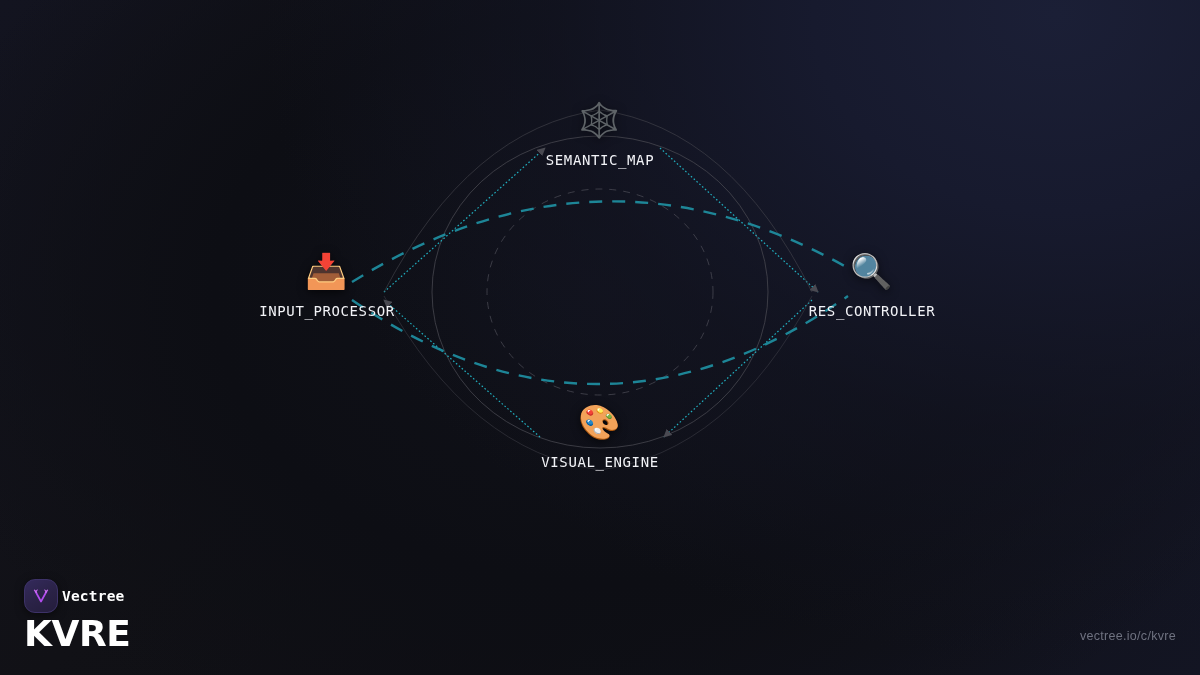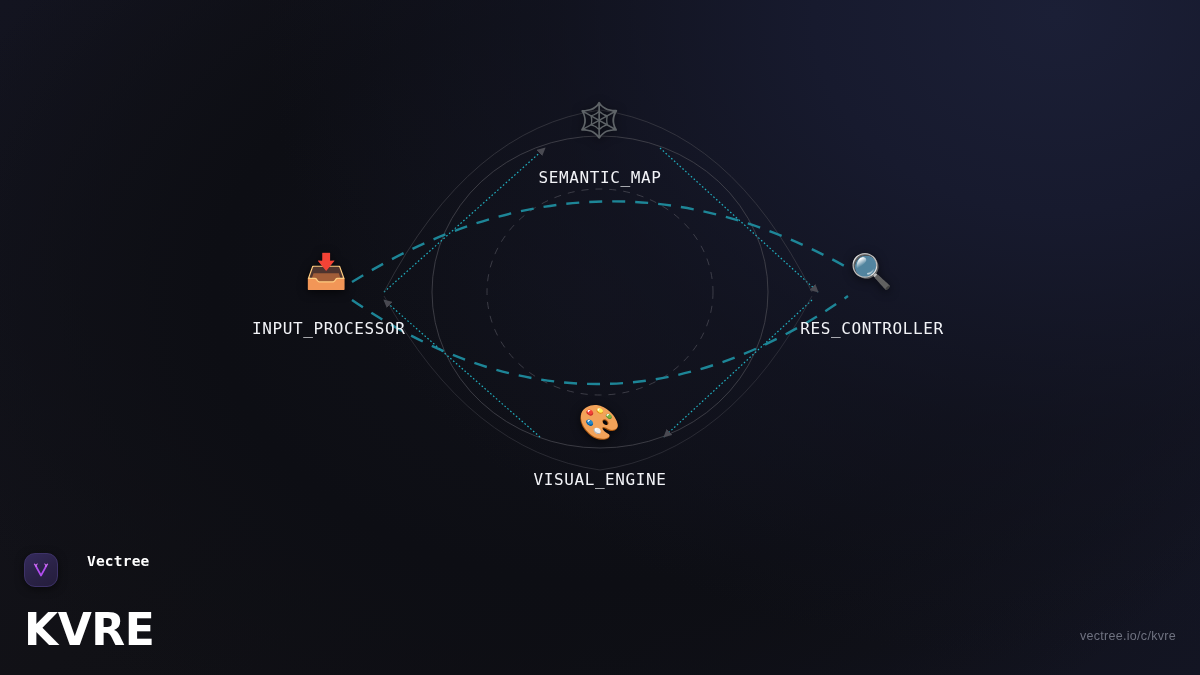--- a/index.html
+++ b/index.html
@@ -46,61 +46,62 @@
   }
   .node-icon {
     font-size: 34px;
     line-height: 40px;
     height: 44px;
     display: block;
     filter: drop-shadow(0 2px 5px rgba(0,0,0,0.65));
   }
   .node-label {
     display: block;
-    margin-top: 24px;
+    margin-top: 8px;
     font-family: "DejaVu Sans Mono", "Liberation Mono", monospace;
-    font-size: 16px;
+    font-size: 14px;
     letter-spacing: 0.6px;
     color: #f2f3f7;
     white-space: nowrap;
   }
 
   
   #brand {
     position: absolute;
     left: 24px;
     bottom: 22px;
     z-index: 5;
   }
   #brand-row {
     display: flex;
-    gap: 29px;
+    align-items: center;
+    gap: 4px;
   }
   #brand-mark {
     width: 34px;
     height: 34px;
     border-radius: 11px;
     background: linear-gradient(150deg, #342a5c 0%, #2a2246 55%, #241d3c 100%);
     border: 1px solid #3d3268;
     display: flex;
     align-items: center;
     justify-content: center;
     box-shadow: 0 2px 8px rgba(0,0,0,0.5);
   }
   #brand-name {
     font-family: "DejaVu Sans Mono", "Liberation Mono", monospace;
     font-size: 14.5px;
     font-weight: bold;
     color: #ffffff;
     letter-spacing: 0.2px;
   }
   #brand-title {
-    margin-top: 20px;
+    margin-top: 2px;
     font-family: "DejaVu Sans", "Liberation Sans", sans-serif;
-    font-size: 44px;
+    font-size: 36px;
     font-weight: bold;
     color: #ffffff;
     letter-spacing: -0.4px;
     line-height: 1.05;
   }
 
   #site-url {
     position: absolute;
     right: 24px;
     bottom: 32px;

